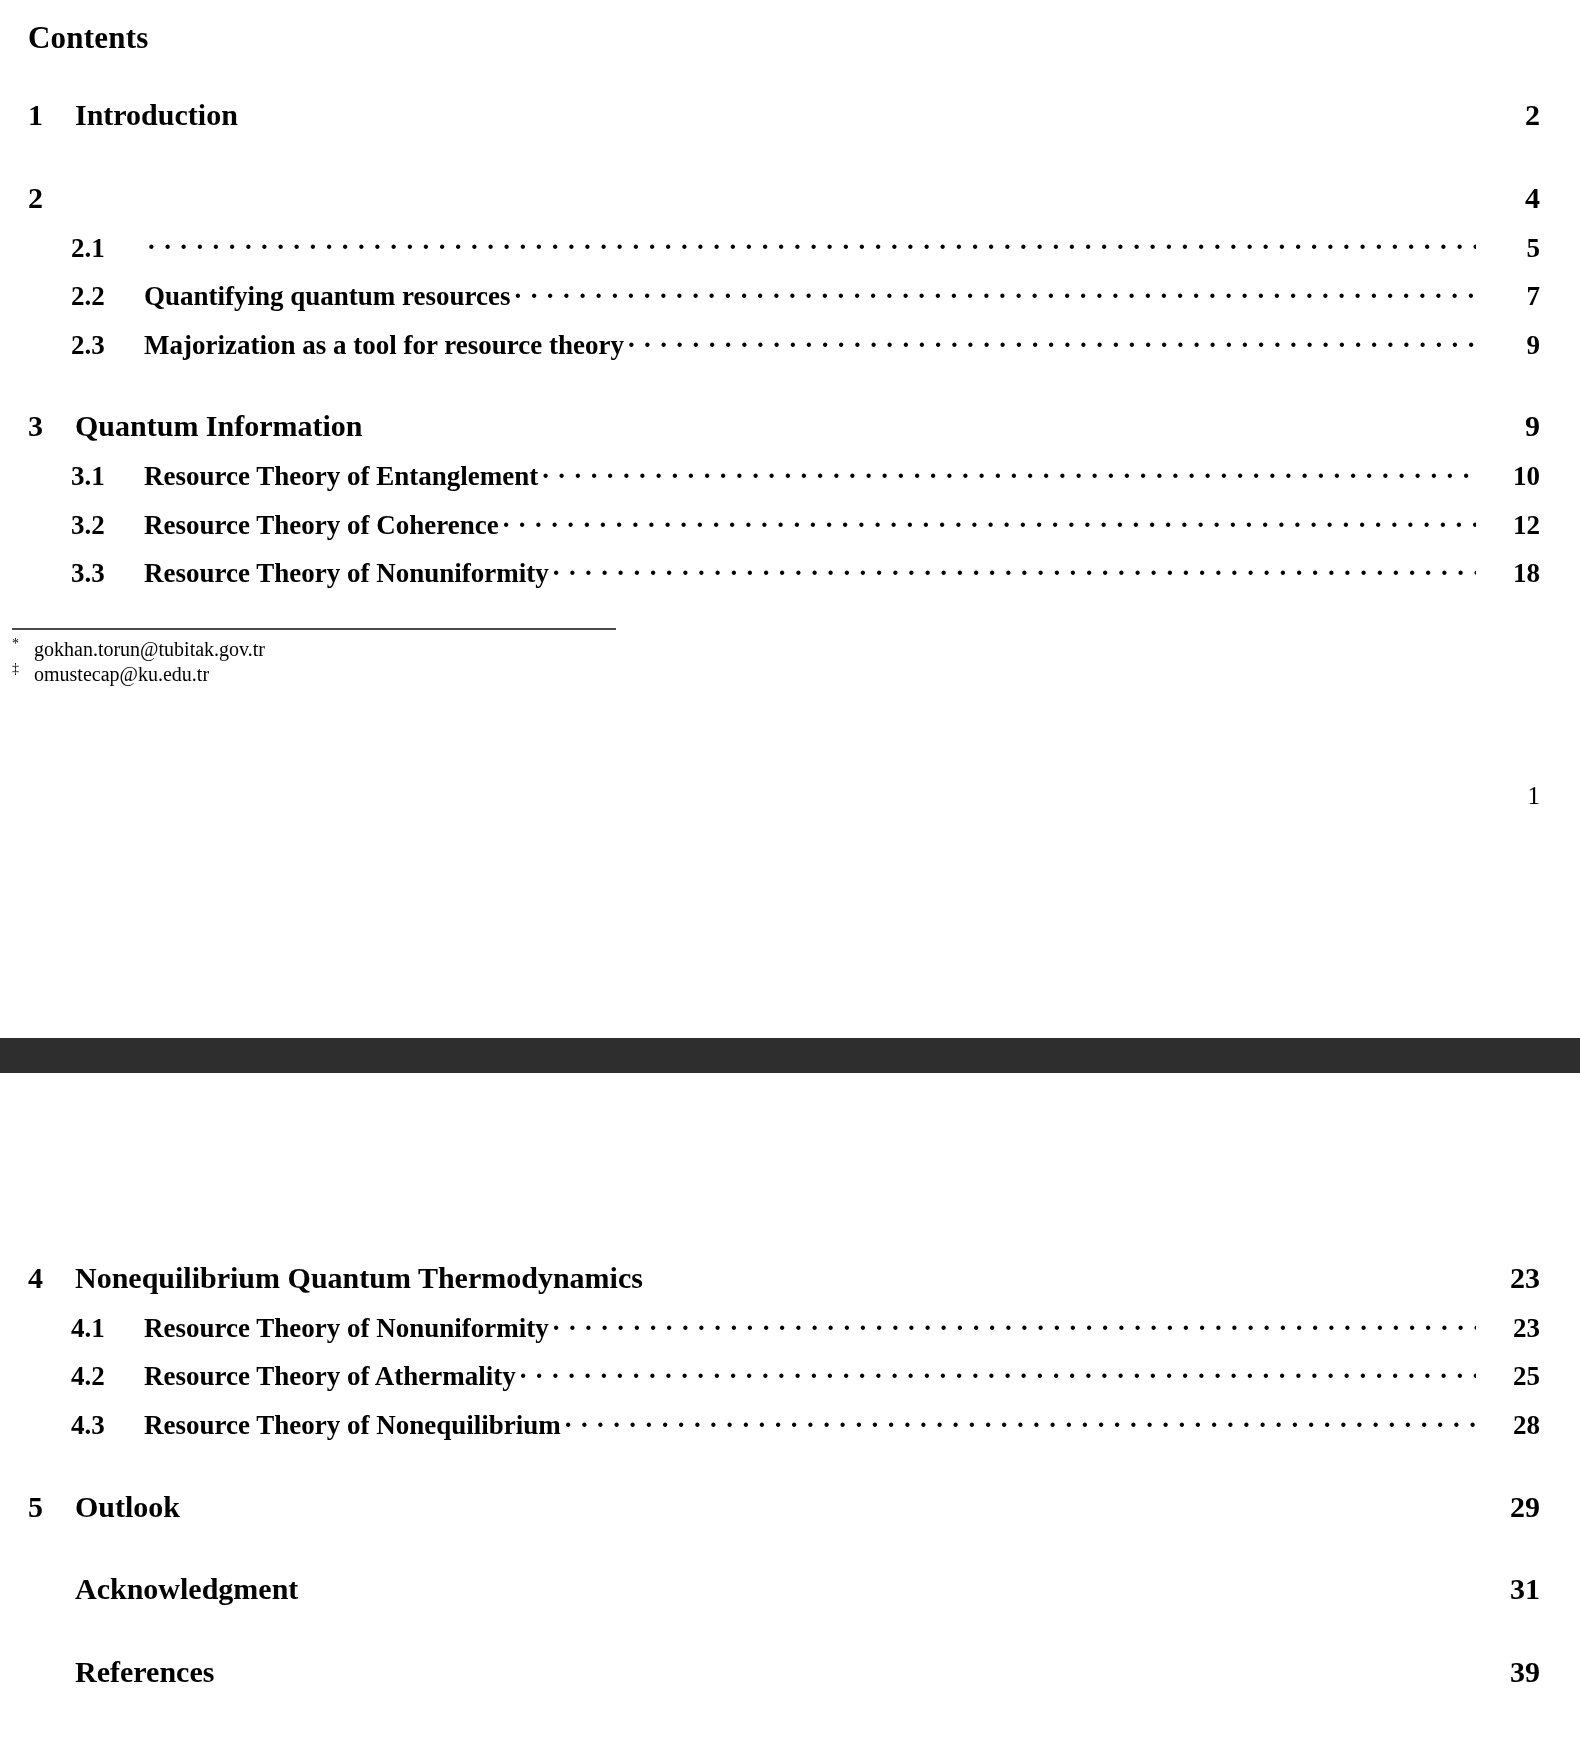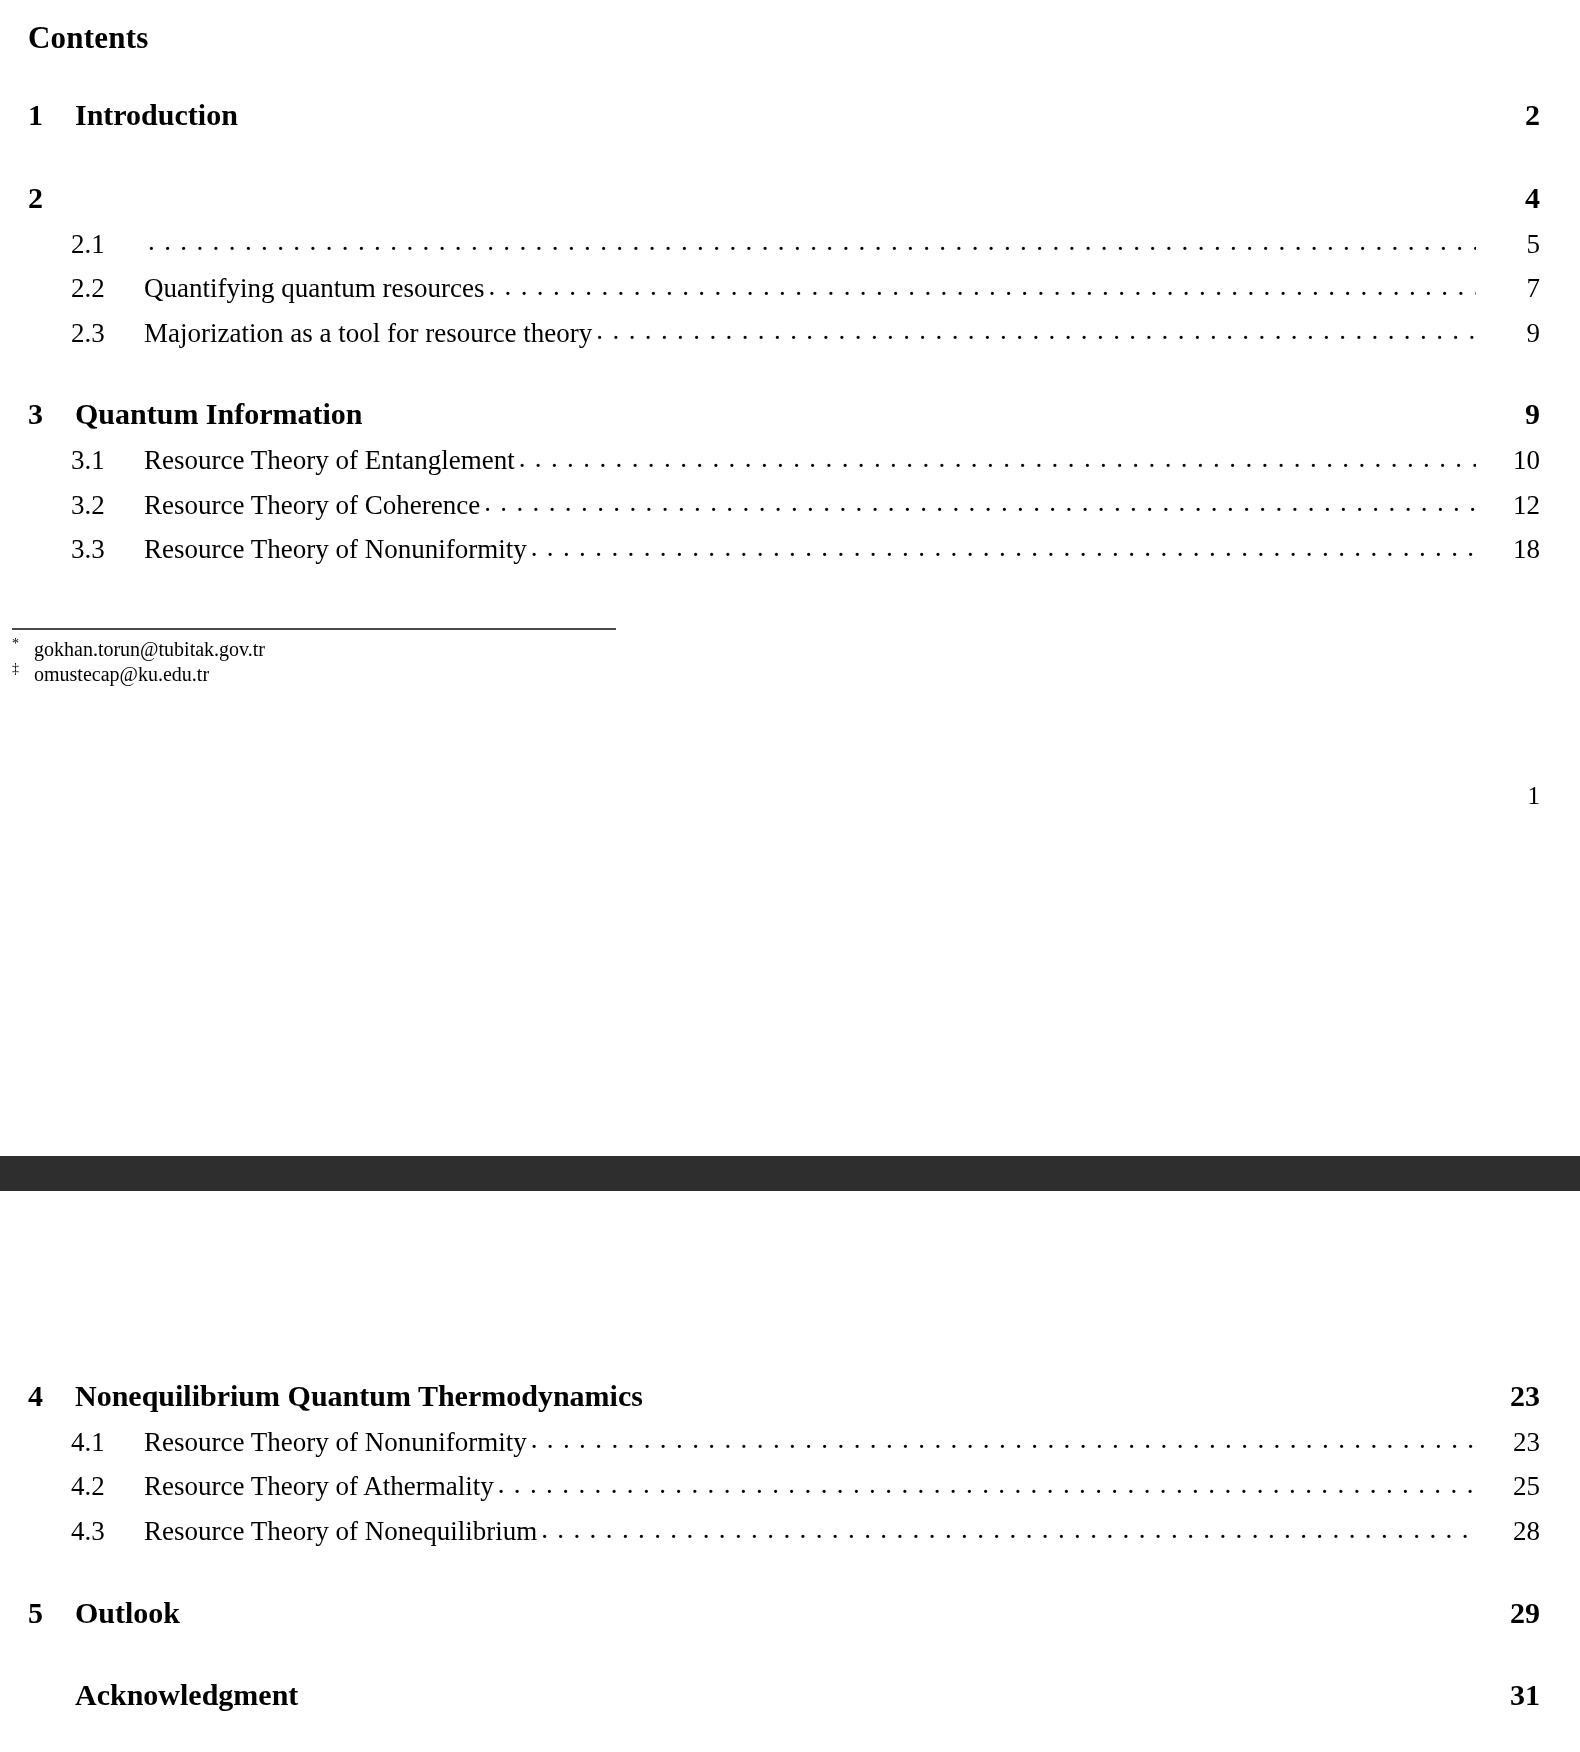--- a/index.html
+++ b/index.html
@@ -14,21 +14,21 @@
     color: #000000;
     overflow: hidden;
     position: relative;
   }
 
   .page {
     position: relative;
     background: #ffffff;
     box-sizing: border-box;
   }
-  .page-one { height: 1156px; padding: 0 40px 0 28px; }
+  .page-one { height: 1038px; padding: 0 40px 0 28px; }
   .page-two { height: 767px; padding: 0 40px 0 28px; }
 
   .band {
     width: 100%;
     height: 35px;
     background: #2e2e2e;
   }
 
   
   .contents-heading {
@@ -57,24 +57,23 @@
     line-height: 1.06;
   }
   .lvl1.first { margin-top: 42px; }
 
   
   .lvl1.unnumbered .num { visibility: hidden; }
 
   
   .lvl2 {
     font-size: 27px;
-    font-weight: normal;
+    font-weight: bold;
     margin-top: 16px;
     line-height: 1.06;
-    align-items: center;
   }
 
   .num {
     flex: 0 0 auto;
     width: 47px;
     text-align: left;
   }
   .lvl2 .num {
     width: 73px;
     margin-left: 43px;

